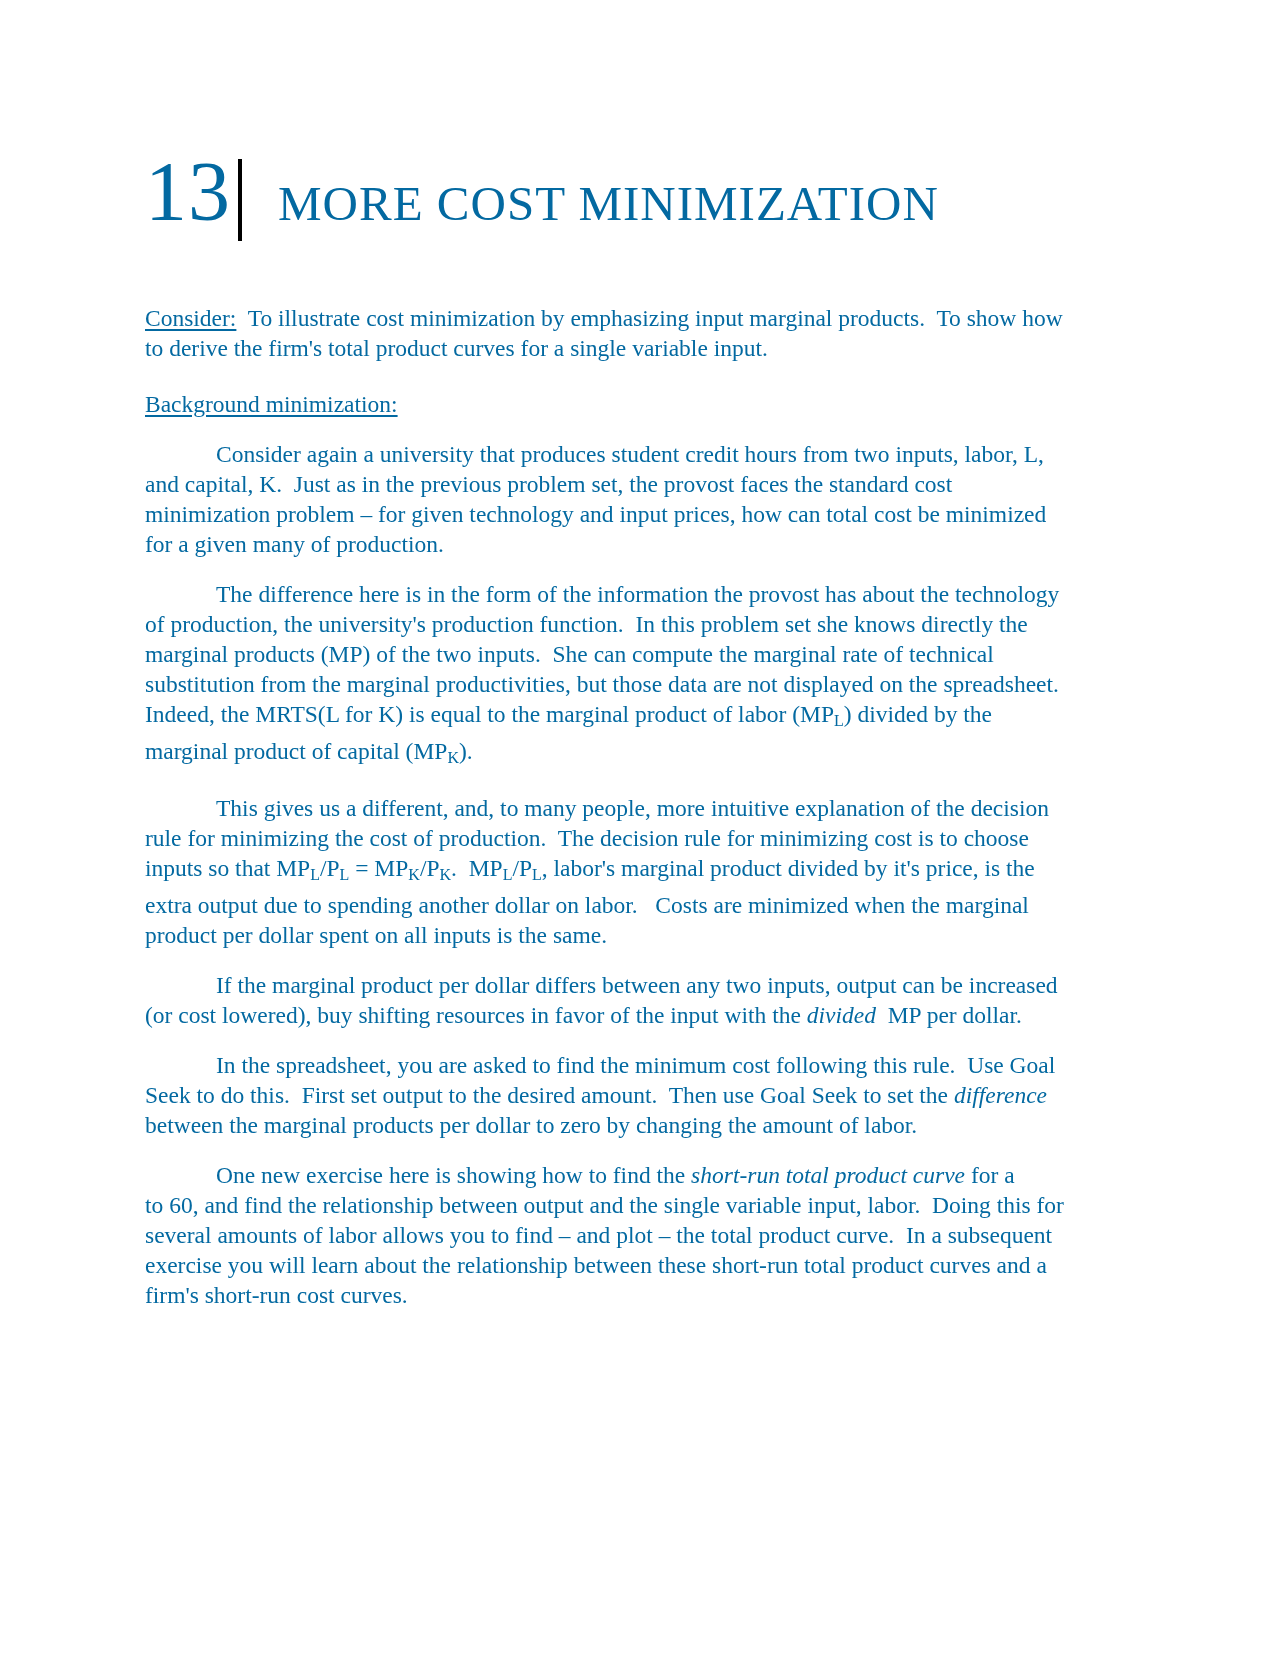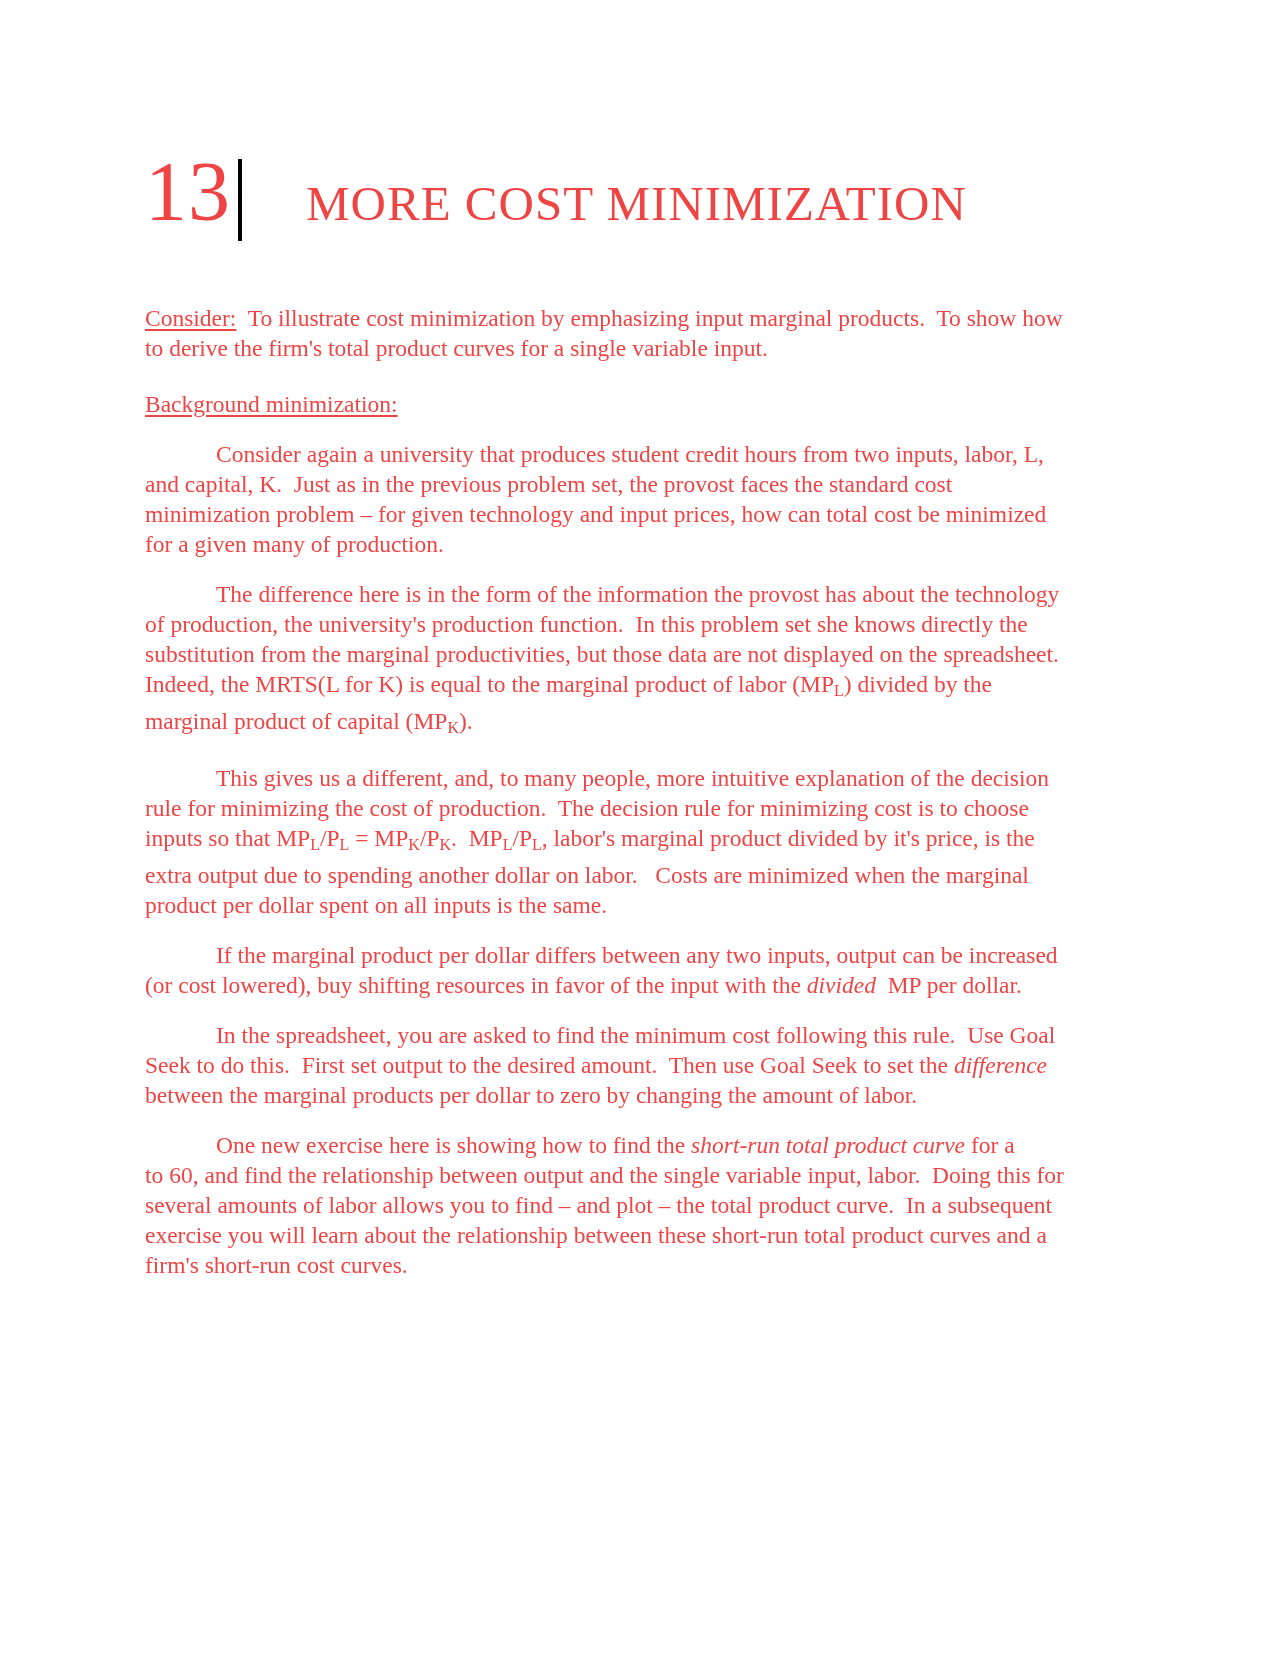--- a/index.html
+++ b/index.html
@@ -9,21 +9,21 @@
   }
   .page {
     position: relative;
     width: 1172px;
     height: 1656px;
     background: #ffffff;
     overflow: hidden;
     box-sizing: border-box;
     padding: 150px 150px 0 145px;
     font-family: "Liberation Serif", "DejaVu Serif", serif;
-    color: #ef4444;
+    color: #0369a1;
   }
   .chapter-heading {
     display: flex;
     align-items: baseline;
     height: 95px;
   }
   .chapter-number {
     font-size: 84px;
     line-height: 84px;
     letter-spacing: 1px;
@@ -33,21 +33,21 @@
     width: 4px;
     height: 82px;
     background: #000000;
     margin-left: 7px;
     align-self: center;
     transform: translateY(2px);
   }
   .chapter-title {
     font-size: 49px;
     line-height: 49px;
-    margin-left: 64px;
+    margin-left: 36px;
     letter-spacing: 1px;
     white-space: pre;
   }
   .textblock {
     font-size: 23.5px;
     line-height: 30px;
   }
   .line {
     white-space: pre;
   }
@@ -94,20 +94,21 @@
   <div class="textblock para">
       <div class="line indent"><span>Consider again a university that produces student credit hours from two inputs, labor, L,</span></div>
       <div class="line"><span>and capital, K.  Just as in the previous problem set, the provost faces the standard cost</span></div>
       <div class="line"><span>minimization problem – for given technology and input prices, how can total cost be minimized</span></div>
       <div class="line"><span>for a given many of production.</span></div>
     </div>
 
   <div class="textblock para">
       <div class="line indent"><span>The difference here is in the form of the information the provost has about the technology</span></div>
       <div class="line"><span>of production, the university's production function.  In this problem set she knows directly the</span></div>
+      <div class="line"><span>marginal products (MP) of the two inputs.  She can compute the marginal rate of technical</span></div>
       <div class="line"><span>substitution from the marginal productivities, but those data are not displayed on the spreadsheet.</span></div>
       <div class="line"><span>Indeed, the MRTS(L for K) is equal to the marginal product of labor (MP</span><span class="sub">L</span><span>) divided by the</span></div>
       <div class="line"><span>marginal product of capital (MP</span><span class="sub">K</span><span>).</span></div>
     </div>
 
   <div class="textblock para">
       <div class="line indent"><span>This gives us a different, and, to many people, more intuitive explanation of the decision</span></div>
       <div class="line"><span>rule for minimizing the cost of production.  The decision rule for minimizing cost is to choose</span></div>
       <div class="line"><span>inputs so that MP</span><span class="sub">L</span><span>/P</span><span class="sub">L</span><span> = MP</span><span class="sub">K</span><span>/P</span><span class="sub">K</span><span>.  MP</span><span class="sub">L</span><span>/P</span><span class="sub">L</span><span>, labor's marginal product divided by it's price, is the</span></div>
       <div class="line"><span>extra output due to spending another dollar on labor.   Costs are minimized when the marginal</span></div>

